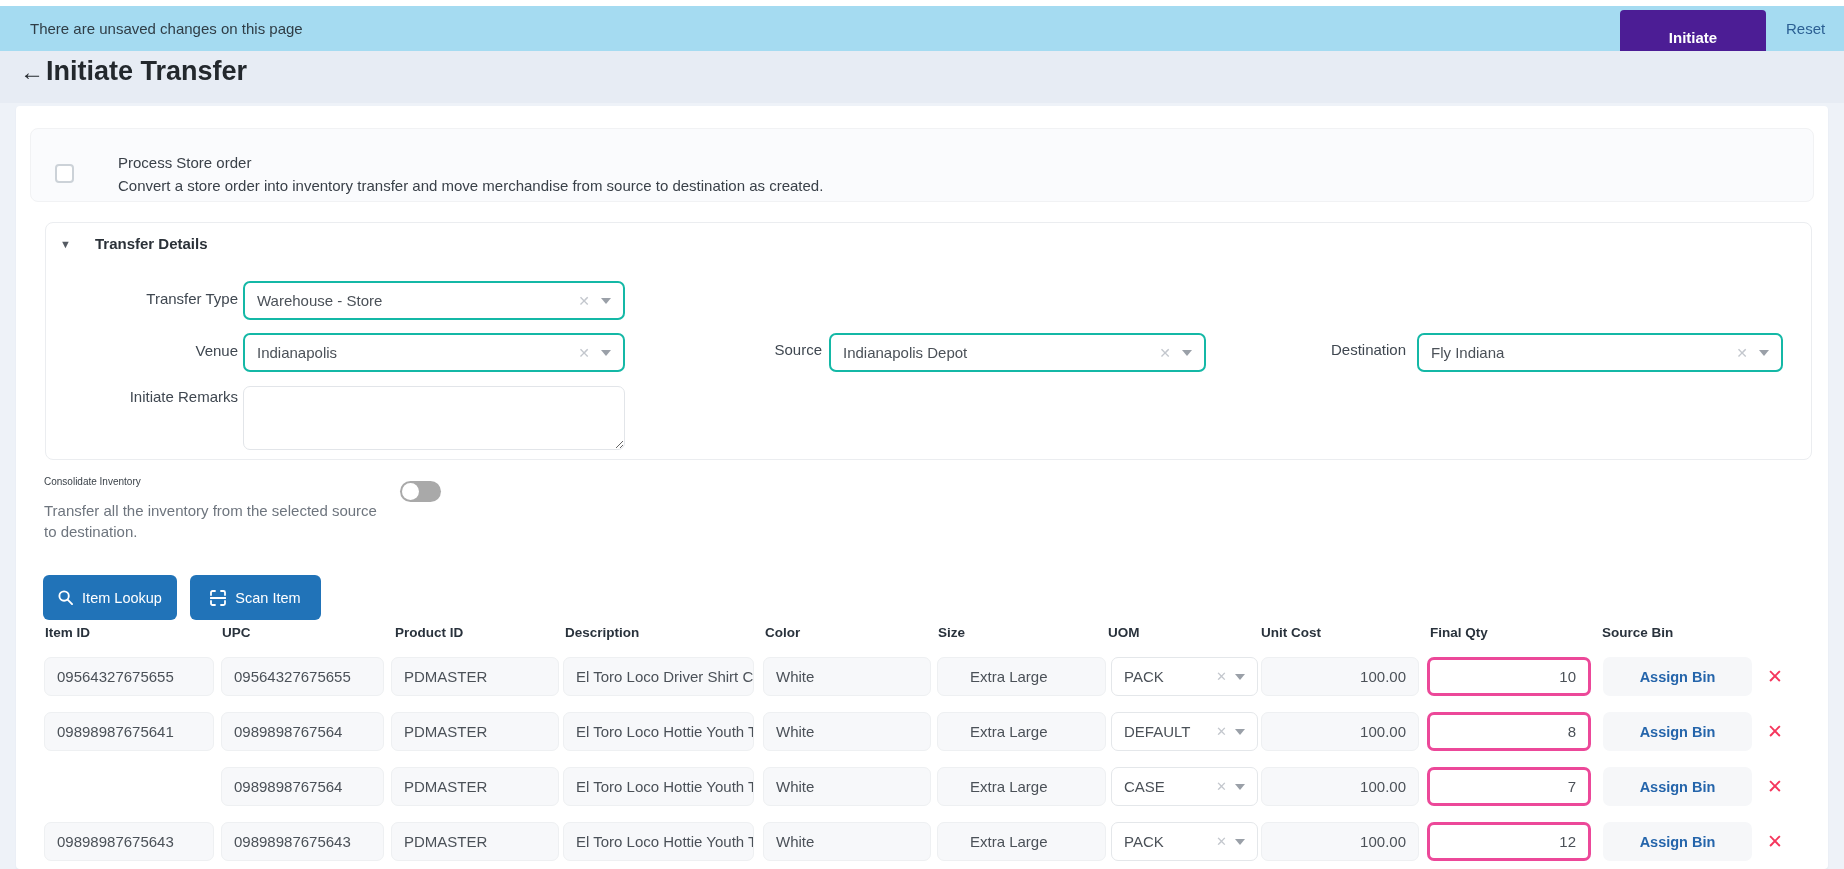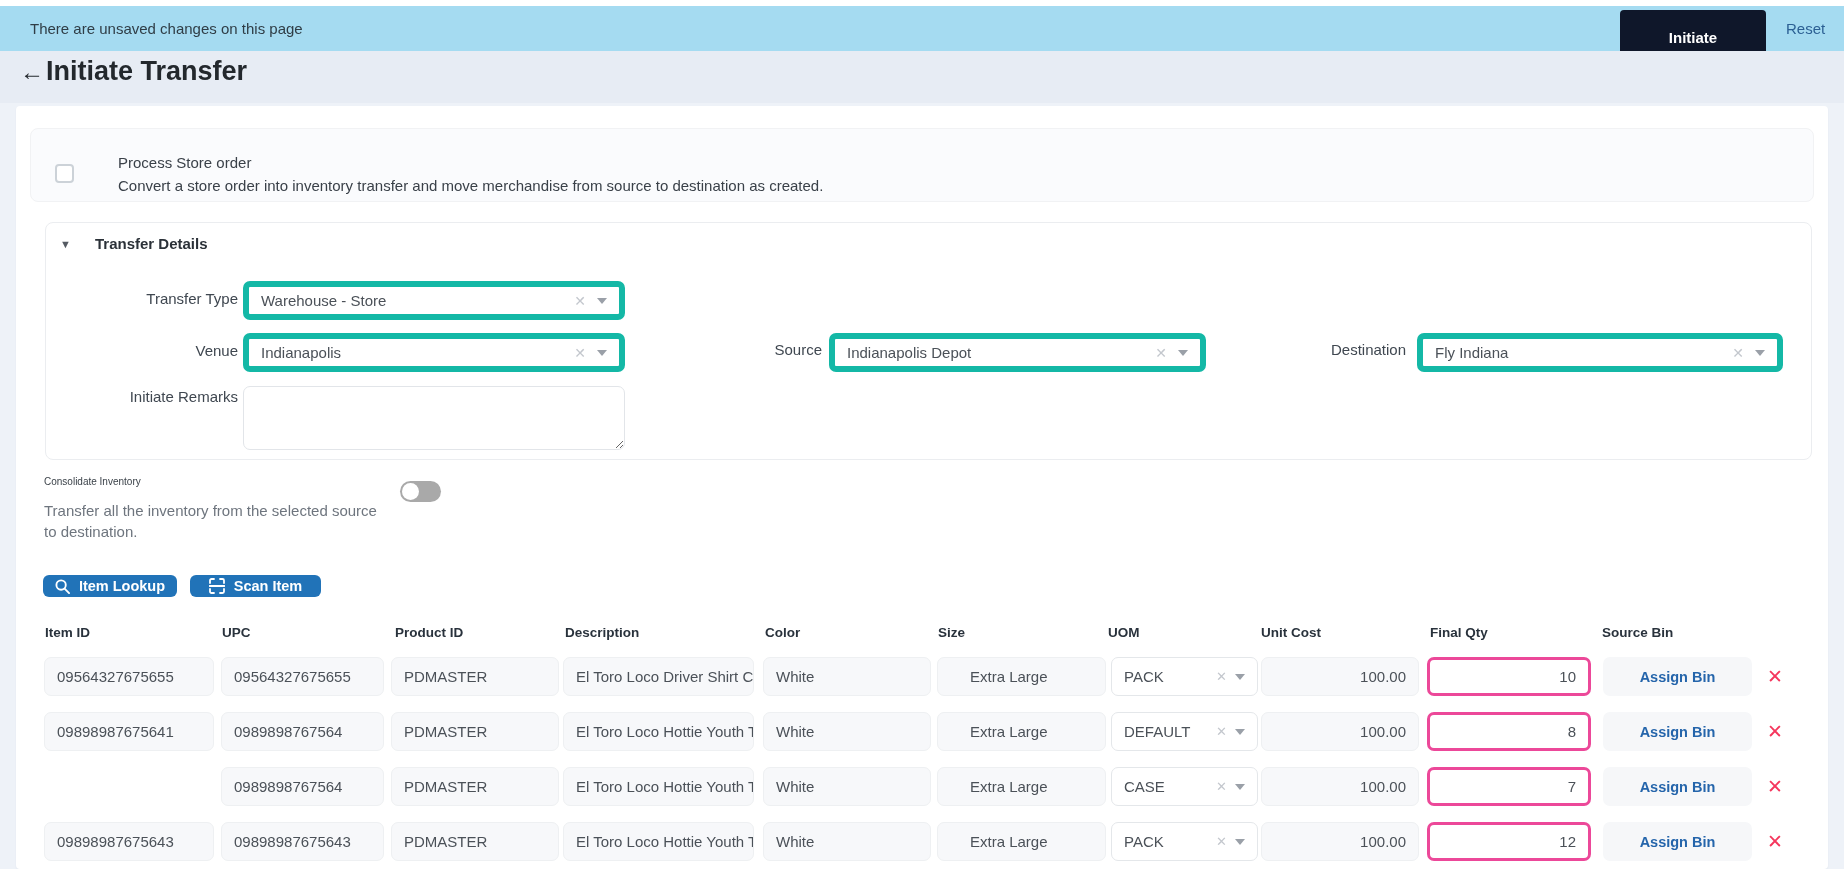--- a/index.html
+++ b/index.html
@@ -8,21 +8,21 @@
     background:#e9eef6;font-family:"Liberation Sans","DejaVu Sans",sans-serif;
     -webkit-font-smoothing:antialiased;
   }
   .abs{position:absolute;}
   
   .top-strip{top:0;left:0;width:1844px;height:6px;background:#ffffff;}
   .banner{top:6px;left:0;width:1844px;height:45px;background:#a5dbf1;display:flex;align-items:center;}
   .banner-msg{margin-left:30px;font-size:15px;color:#2f3d46;}
   .btn-initiate{
     position:absolute;left:1620px;top:4px;width:146px;height:54px;
-    background:#0f172a;border:none;border-radius:4px;color:#ffffff;
+    background:#4c1d95;border:none;border-radius:4px;color:#ffffff;
     font-size:15px;font-weight:bold;font-family:inherit;cursor:pointer;
   }
   .link-reset{
     position:absolute;left:1786px;top:0;height:45px;display:flex;align-items:center;
     color:#2b5f93;font-size:15px;cursor:pointer;text-decoration:none;
   }
   .page-header{top:51px;left:0;width:1844px;height:52px;background:#e7ecf4;}
   .back-arrow{left:20px;top:58px;font-size:24px;color:#23282d;cursor:pointer;}
   .page-title{left:46px;top:56px;font-size:27px;font-weight:bold;color:#23282d;margin:0;}
   .lower-bg{top:103px;left:0;width:1844px;height:766px;background:#eef2f8;}
@@ -39,21 +39,21 @@
   .caret{left:60px;top:238px;font-size:11px;color:#555b63;cursor:pointer;}
   .section-title{left:95px;top:235px;font-size:15px;font-weight:bold;color:#2b3138;}
   .flabel{font-size:15px;color:#3f4750;text-align:right;}
   .lbl-transfer-type{left:68px;top:290px;width:170px;}
   .lbl-venue{left:68px;top:342px;width:170px;}
   .lbl-source{left:672px;top:341px;width:150px;}
   .lbl-destination{left:1256px;top:341px;width:150px;}
   .lbl-remarks{left:48px;top:388px;width:190px;}
 
   .select{
-    position:absolute;height:39px;background:#fff;border:6px solid #14b8a6;border-radius:7px;
+    position:absolute;height:39px;background:#fff;border:2px solid #14b8a6;border-radius:7px;
     display:flex;align-items:center;padding:0 12px;box-sizing:border-box;
     font-size:15px;color:#4b5158;cursor:pointer;
   }
   .sel-val{flex:1;overflow:hidden;white-space:nowrap;}
   .sel-clear{color:#c3c7cd;font-size:14px;margin:0 11px 0 6px;cursor:pointer;}
   .sel-arrow{width:0;height:0;border-left:5px solid transparent;border-right:5px solid transparent;border-top:6px solid #9aa0a8;cursor:pointer;}
   .sel-transfer-type{left:243px;top:281px;width:382px;}
   .sel-venue{left:243px;top:333px;width:382px;}
   .sel-source{left:829px;top:333px;width:377px;}
   .sel-destination{left:1417px;top:333px;width:366px;}
@@ -63,22 +63,22 @@
   }
 
   
   .cons-label{left:44px;top:476px;font-size:10px;color:#3b4249;}
   .toggle{left:400px;top:481px;width:41px;height:21px;background:#a9a9a9;border-radius:11px;cursor:pointer;}
   .knob{position:absolute;left:2px;top:2px;width:17px;height:17px;background:#fff;border-radius:50%;}
   .cons-desc{left:44px;top:500px;width:335px;font-size:15px;line-height:21px;color:#6e757e;}
 
   
   .act-btn{
-    position:absolute;top:575px;height:22px;background:#2173b8;border:none;border-radius:6px;
-    color:#fff;font-weight:bold;font-size:14.5px;font-family:inherit;cursor:pointer;
+    position:absolute;top:575px;height:45px;background:#2173b8;border:none;border-radius:6px;
+    color:#fff;font-weight:normal;font-size:14.5px;font-family:inherit;cursor:pointer;
     display:flex;align-items:center;justify-content:center;gap:9px;text-align:right;
   }
   .btn-lookup{left:43px;width:134px;}
   .btn-scan{left:190px;width:131px;}
 
   
   .th{position:absolute;top:625px;font-size:13.5px;font-weight:bold;color:#29323c;white-space:nowrap;}
   .trow{position:absolute;left:0;width:1844px;height:39px;}
   .cell{
     position:absolute;height:39px;border-radius:7px;font-size:15px;color:#4b5158;

